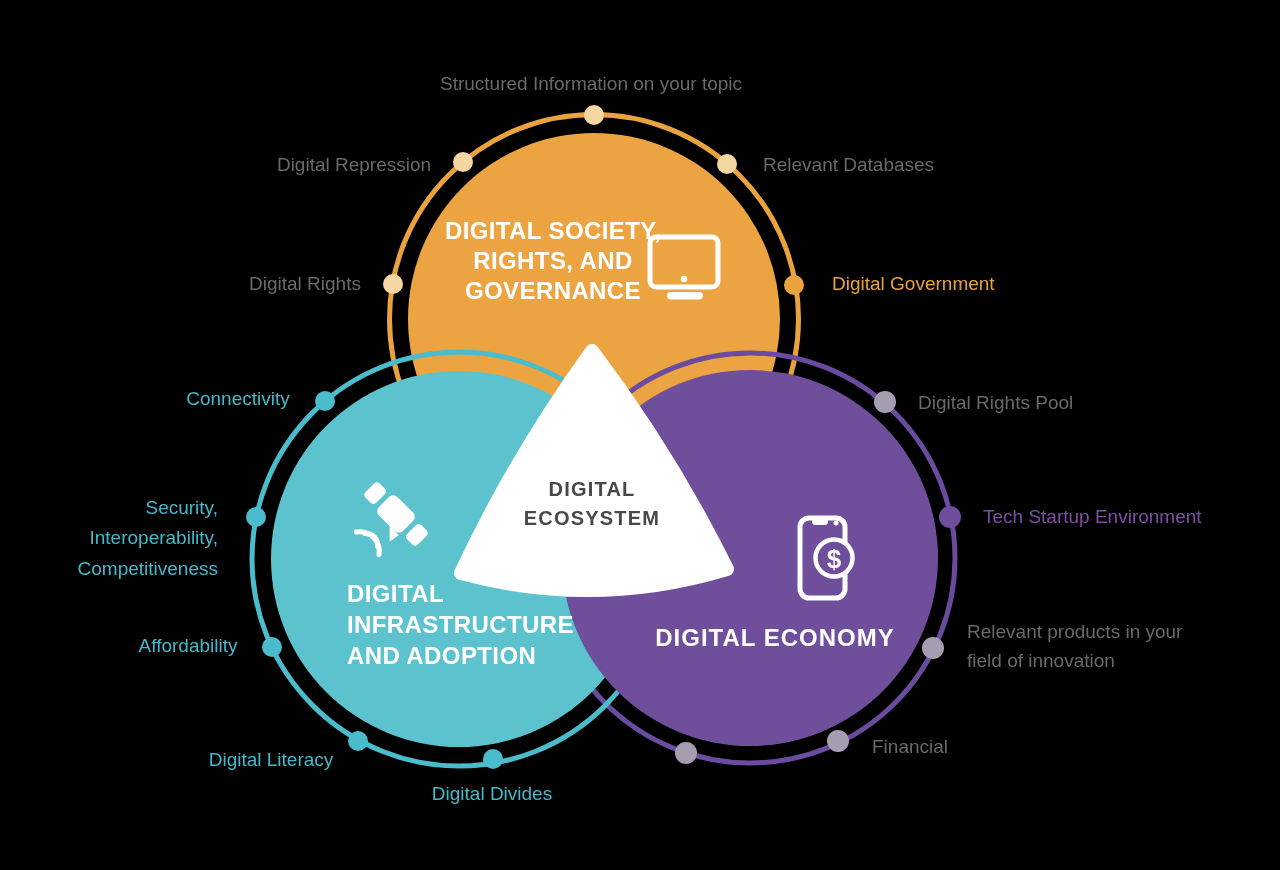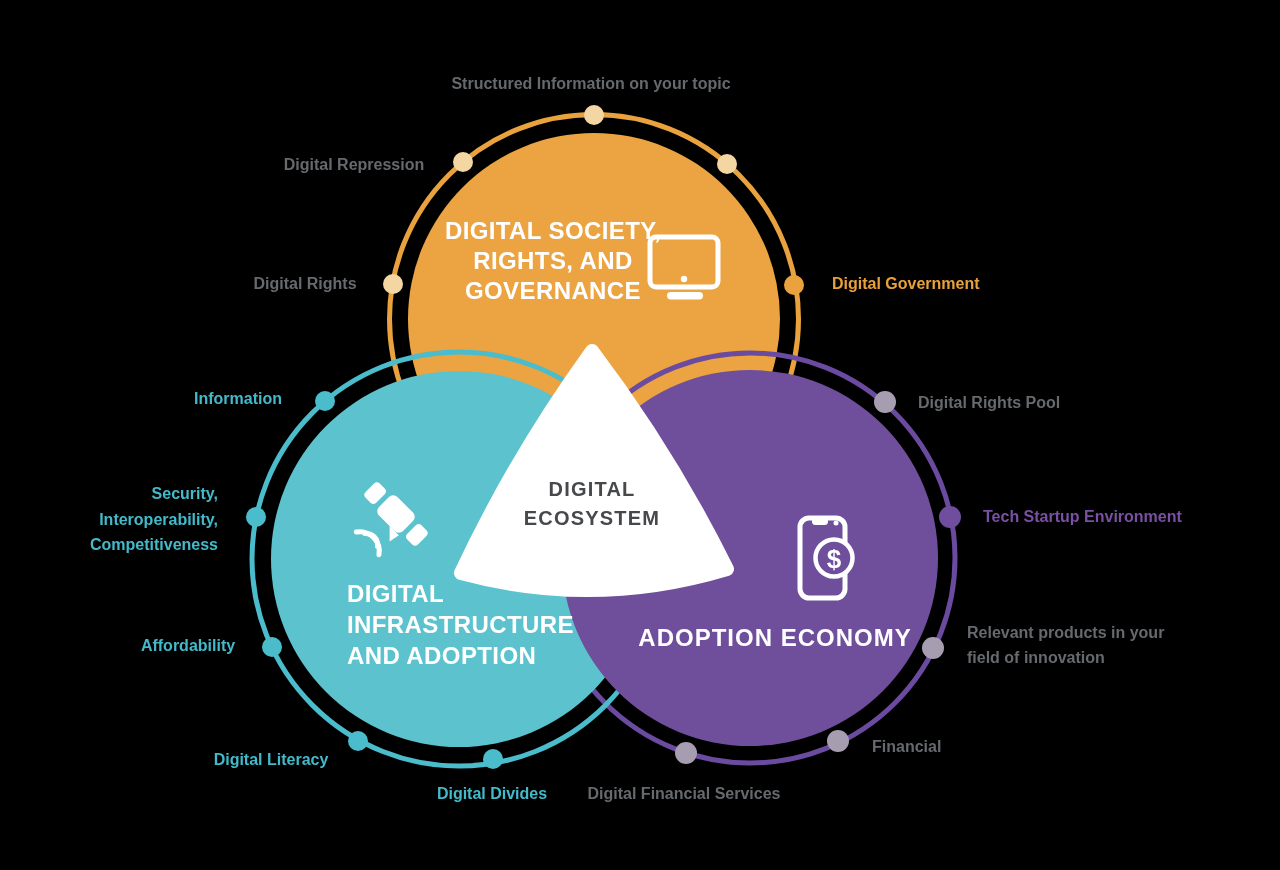--- a/index.html
+++ b/index.html
@@ -3,26 +3,26 @@
 <meta charset="utf-8">
 <style>
   html,body{margin:0;padding:0;background:#000;}
   .stage{
     position:relative;width:1280px;height:870px;overflow:hidden;
     background:var(--background,#000);
     font-family:"Liberation Sans","DejaVu Sans",sans-serif;
   }
   .stage svg{position:absolute;left:0;top:0;}
   .lbl{
-    position:absolute;font-size:16px;font-weight:700;
+    position:absolute;font-size:19px;font-weight:400;
     color:var(--gray_label,#66696D);line-height:1.55;white-space:pre-line;
     transform:translate(-50%,-50%);text-align:center;
   }
   .anchor-left{transform:translateY(-50%);text-align:left;}
-  .anchor-right{transform:translateY(-50%);text-align:right;}
+  .anchor-right{transform:translateY(-50%);text-align:right;margin-top:20px;}
   .teal{color:var(--teal_label,#43B9C9);}
   .orange{color:var(--orange_label,#E9A13B);}
   .purple{color:var(--purple_label,#7B4FA4);}
   .circle-title{
     position:absolute;color:var(--white,#fff);font-weight:700;font-size:24px;
     letter-spacing:.4px;white-space:pre-line;line-height:30px;
     transform:translate(-50%,-50%);text-align:center;
   }
   #lbl-structured{left:591px;top:84px;}
   #lbl-repression{left:354px;top:165px;}
@@ -105,35 +105,35 @@
     <circle cx="838" cy="741" r="11" fill="#A79DB0"></circle>
     <circle cx="686" cy="753" r="11" fill="#A79DB0"></circle>
   </svg>
 
   <div class="circle-title" id="title-society">DIGITAL SOCIETY,
 RIGHTS, AND
 GOVERNANCE</div>
   <div class="circle-title" id="title-infra">DIGITAL
 INFRASTRUCTURE
 AND ADOPTION</div>
-  <div class="circle-title" id="title-economy">ADOPTION ECONOMY</div>
+  <div class="circle-title" id="title-economy">DIGITAL ECONOMY</div>
   <div class="circle-title" id="title-ecosystem">DIGITAL
 ECOSYSTEM</div>
 
   <div class="lbl" id="lbl-structured">Structured Information on your topic</div>
   <div class="lbl" id="lbl-repression">Digital Repression</div>
+  <div class="lbl anchor-left" id="lbl-databases">Relevant Databases</div>
   <div class="lbl" id="lbl-rights">Digital Rights</div>
   <div class="lbl anchor-left orange" id="lbl-government">Digital Government</div>
-  <div class="lbl teal" id="lbl-connectivity">Information</div>
+  <div class="lbl teal" id="lbl-connectivity">Connectivity</div>
   <div class="lbl anchor-right teal" id="lbl-security">Security,
 Interoperability,
 Competitiveness</div>
   <div class="lbl teal" id="lbl-affordability">Affordability</div>
   <div class="lbl teal" id="lbl-literacy">Digital Literacy</div>
   <div class="lbl teal" id="lbl-divides">Digital Divides</div>
-  <div class="lbl" id="lbl-dfs">Digital Financial Services</div>
   <div class="lbl anchor-left" id="lbl-ecommerce">Financial</div>
   <div class="lbl anchor-left" id="lbl-products">Relevant products in your
 field of innovation</div>
   <div class="lbl anchor-left purple" id="lbl-tech">Tech Startup Environment</div>
   <div class="lbl anchor-left" id="lbl-talent">Digital Rights Pool</div>
 
 </div>
 
 </body></html>

